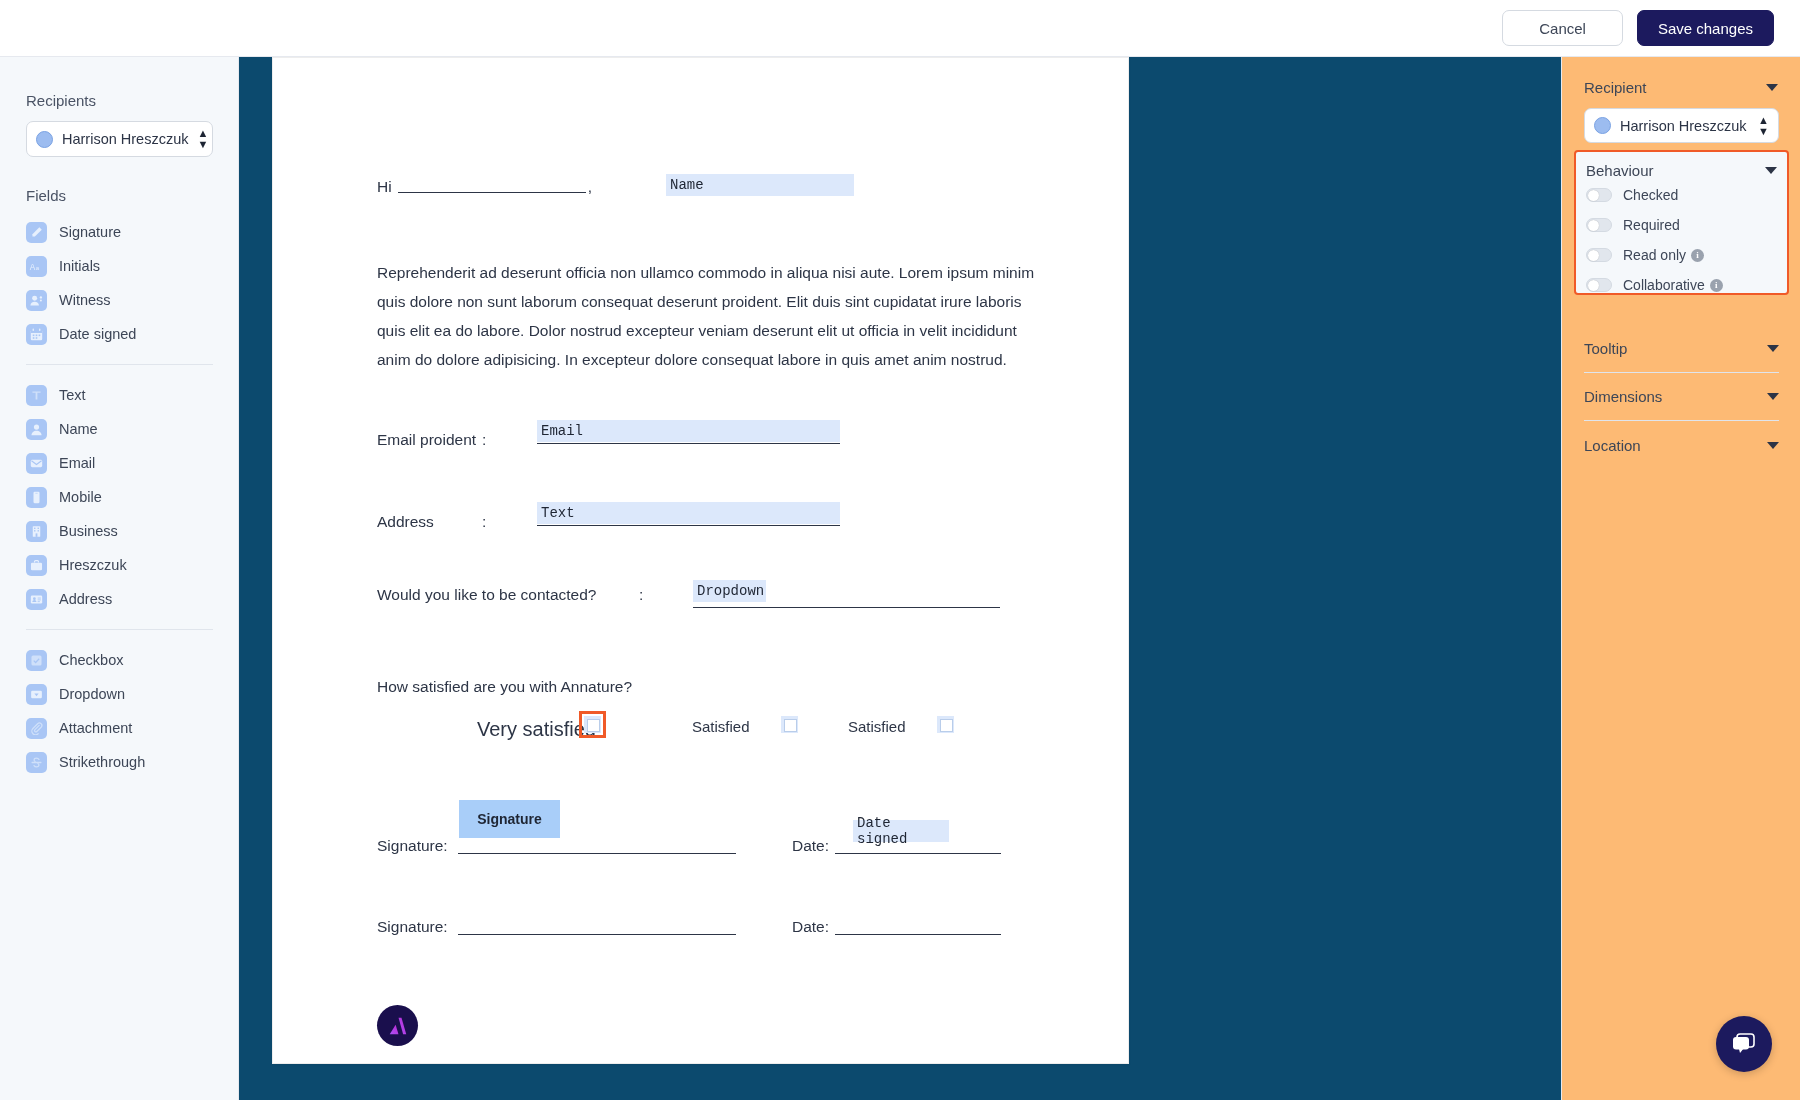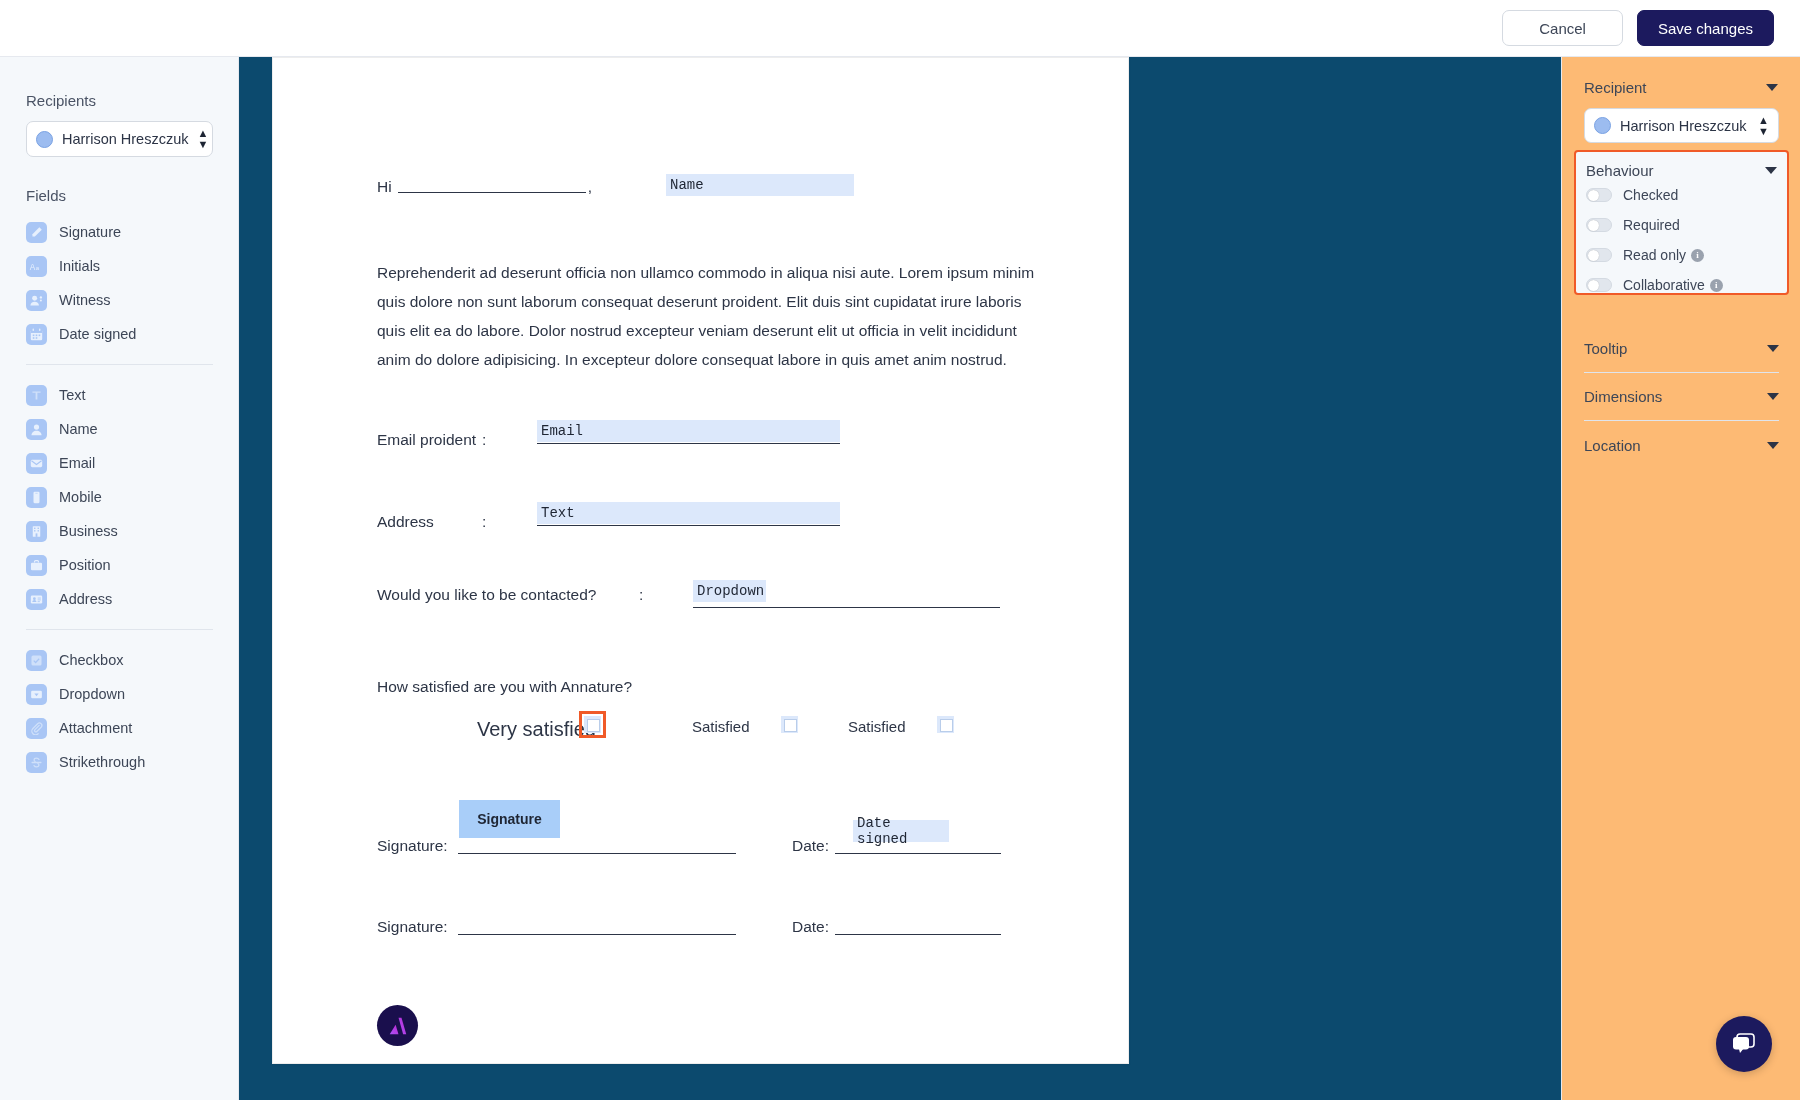--- a/index.html
+++ b/index.html
@@ -389,21 +389,21 @@
         </span>
         <span class="field-label">Business</span>
       </div>
       <div class="field-item">
         <span class="field-icon">
           <svg width="13" height="13" viewBox="0 0 16 16">
               <rect x="1.2" y="4.6" width="13.6" height="9.3" rx="1.4" fill="#e7f0fd"></rect>
               <path d="M5.6 4.4V3.2c0-.7.5-1.2 1.2-1.2h2.4c.7 0 1.2.5 1.2 1.2v1.2" stroke="#e7f0fd" stroke-width="1.5" fill="none"></path>
             </svg>
         </span>
-        <span class="field-label">Position</span>
+        <span class="field-label">Hreszczuk</span>
       </div>
       <div class="field-item">
         <span class="field-icon">
           <svg width="13" height="13" viewBox="0 0 16 16">
               <rect x="1" y="3" width="14" height="10" rx="1.6" fill="#e7f0fd"></rect>
               <circle cx="5.4" cy="7" r="1.7" fill="#a9c6f5"></circle>
               <path d="M2.9 11c0-1.5 1.1-2.4 2.5-2.4s2.5.9 2.5 2.4z" fill="#a9c6f5"></path>
               <rect x="9.4" y="5.7" width="4" height="1" fill="#a9c6f5"></rect>
               <rect x="9.4" y="8" width="4" height="1" fill="#a9c6f5"></rect>
               <rect x="9.4" y="10.2" width="2.7" height="1" fill="#a9c6f5"></rect>

